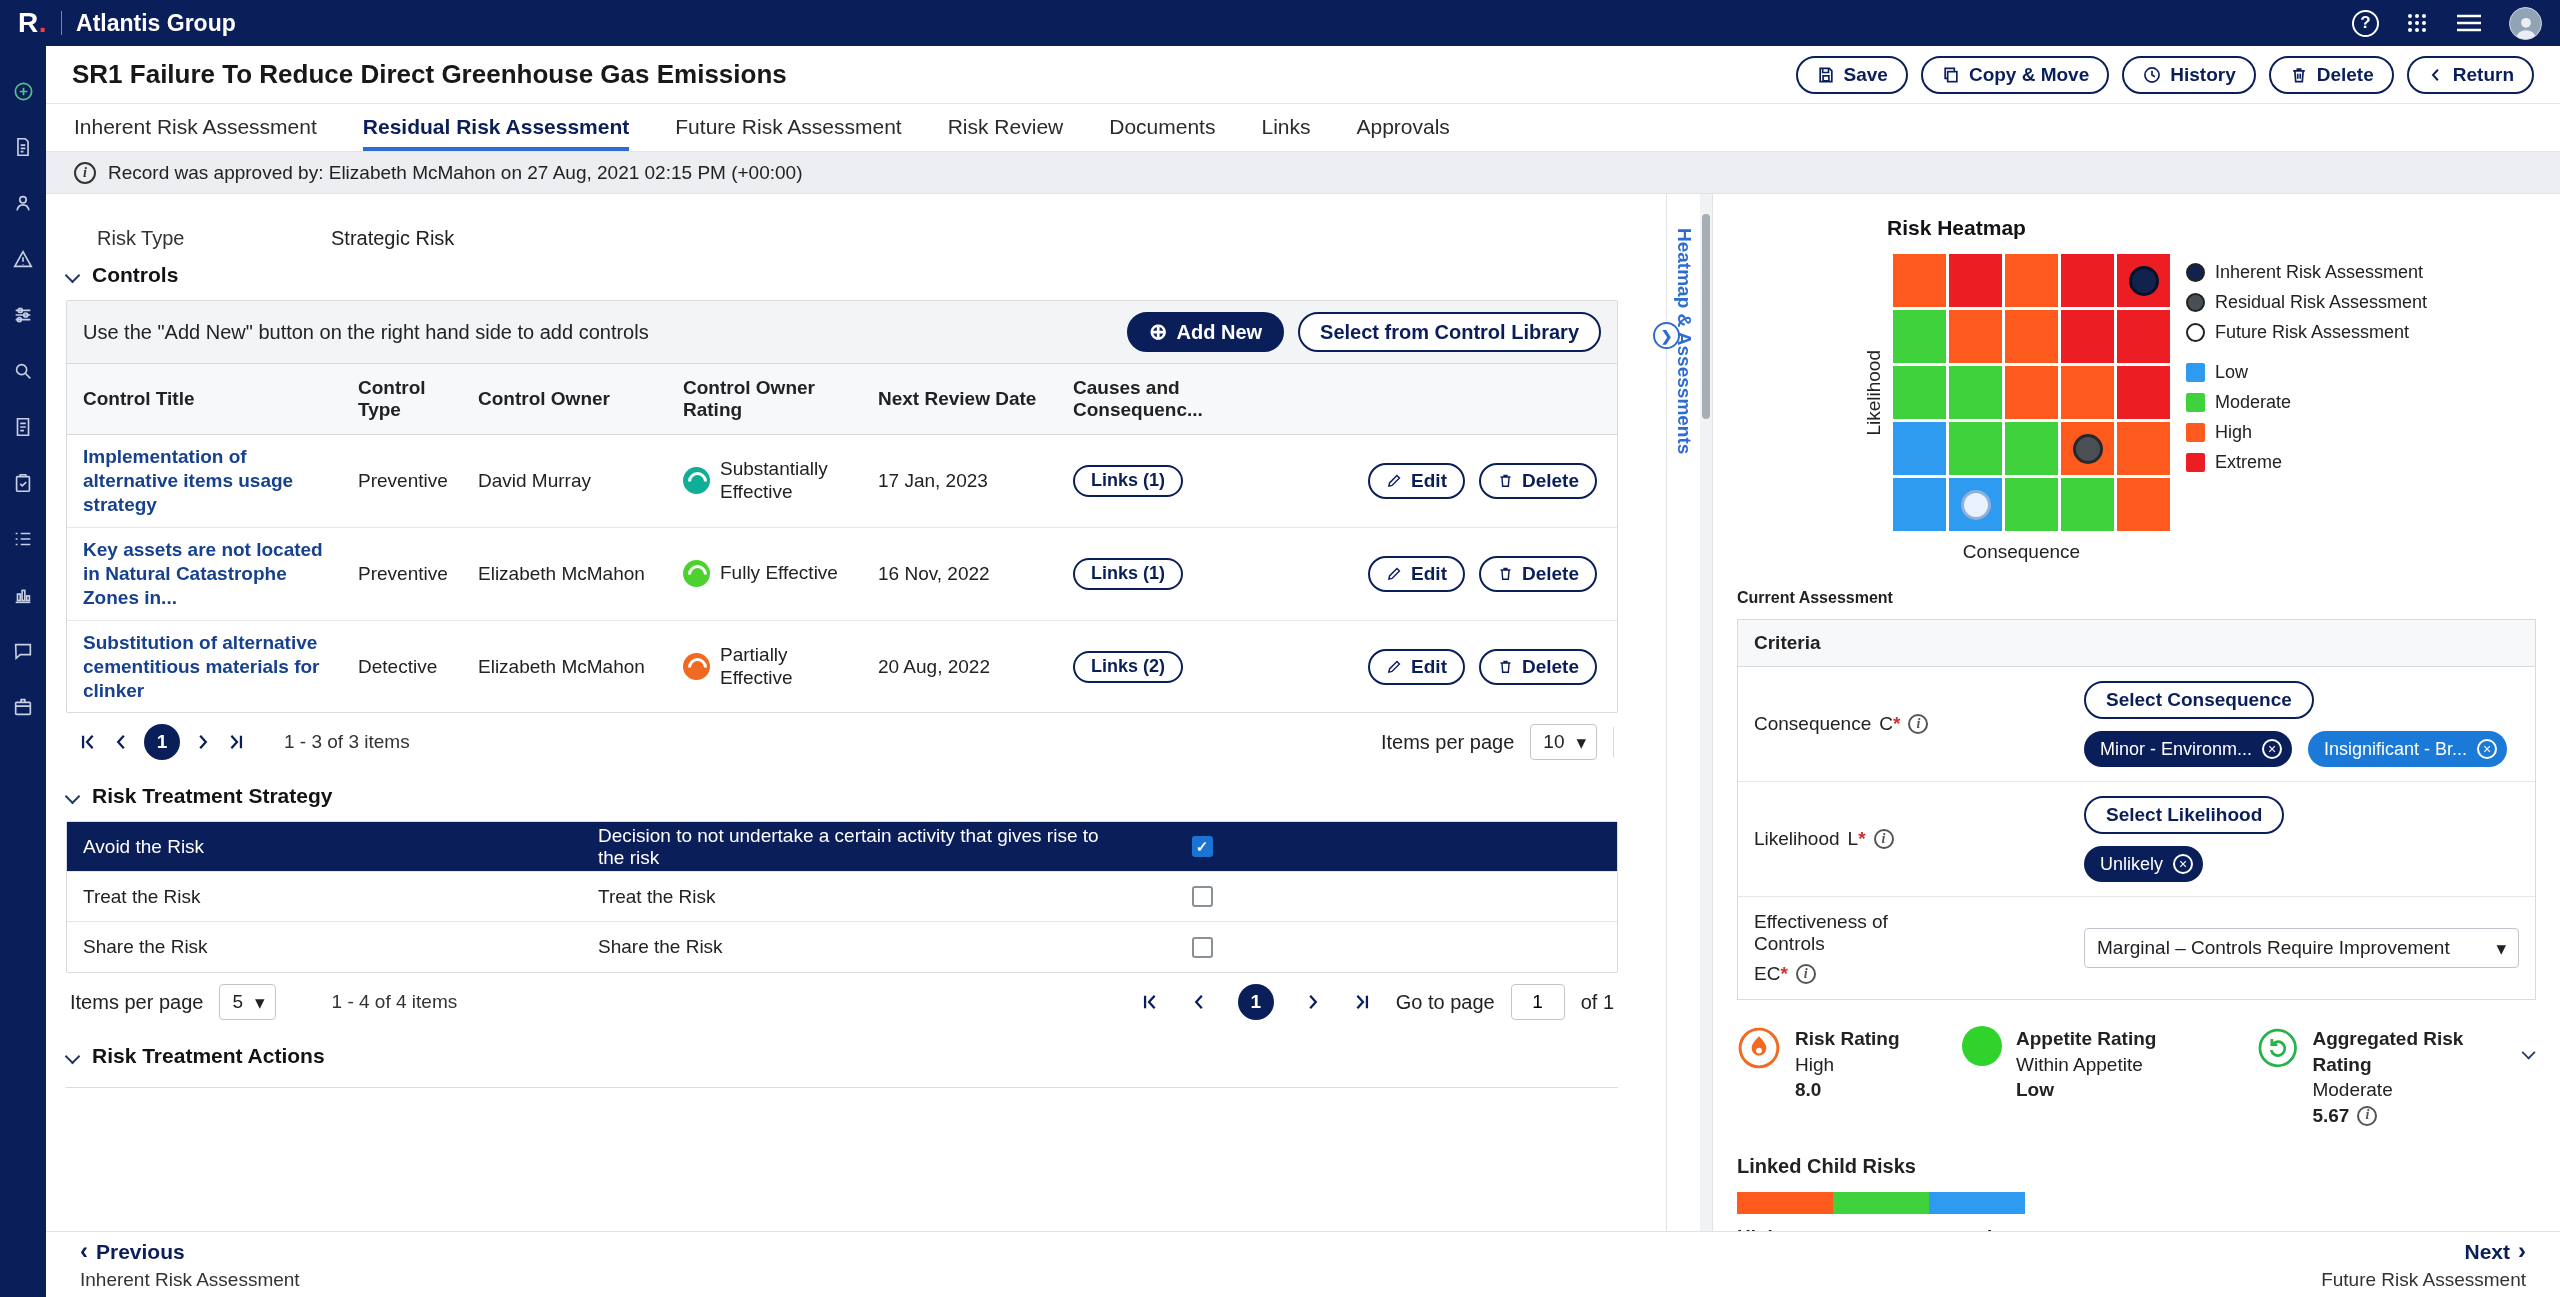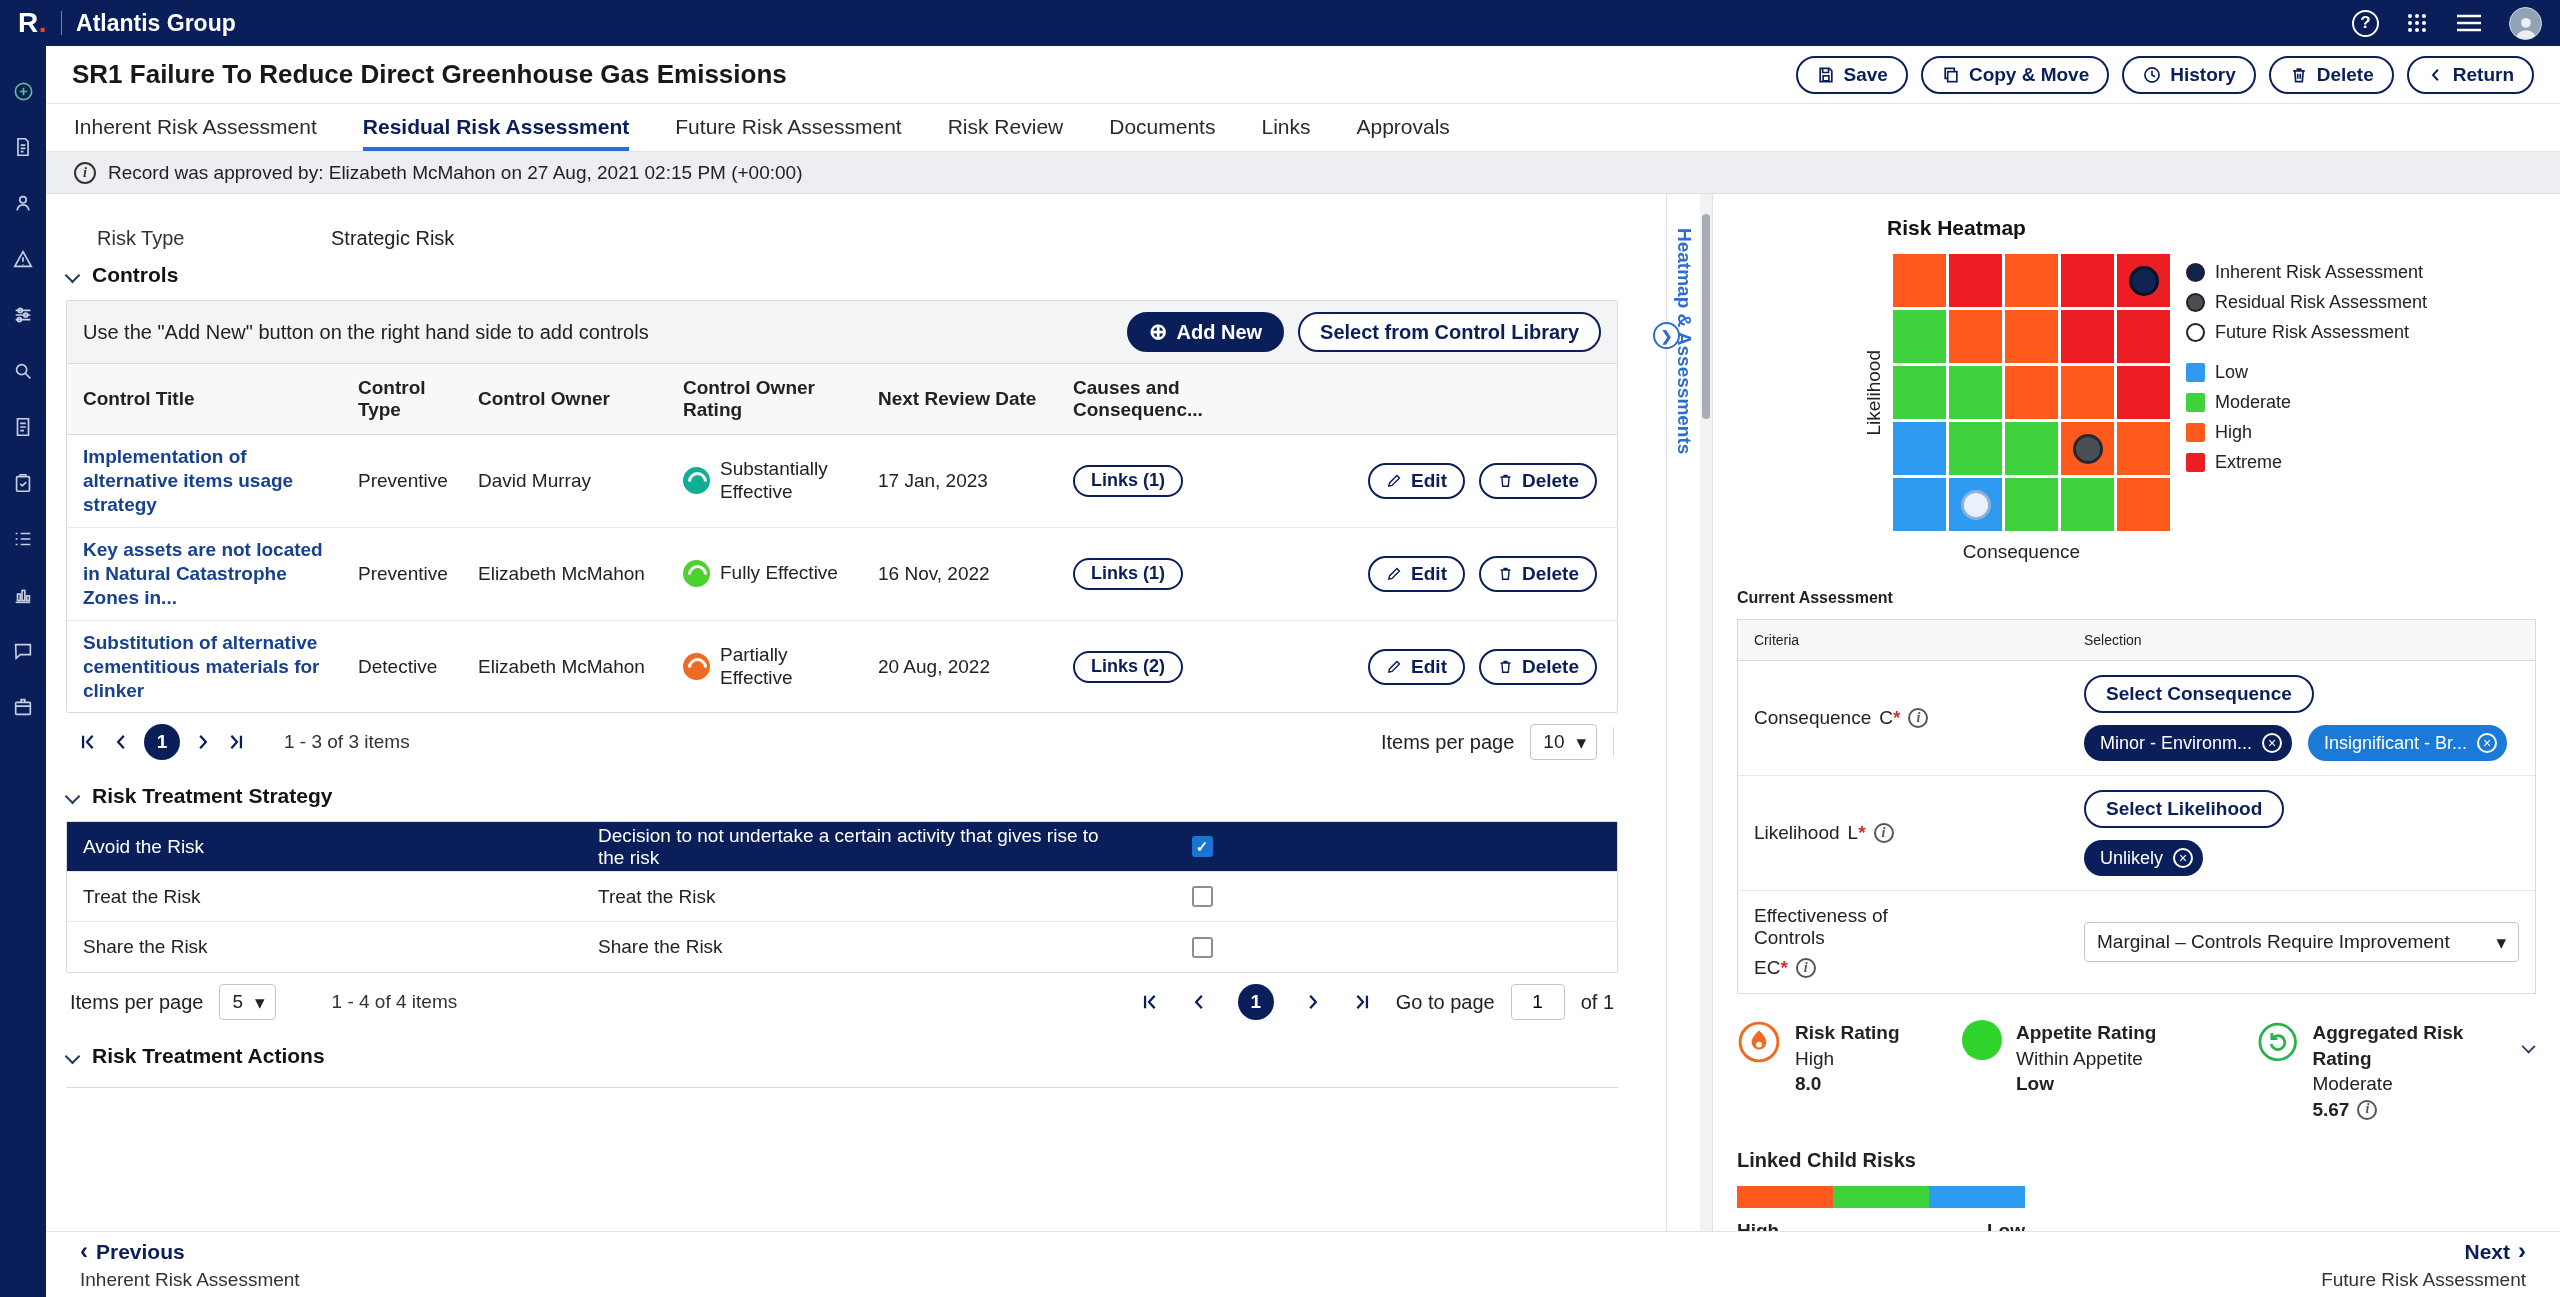--- a/index.html
+++ b/index.html
@@ -128,21 +128,21 @@
   .lg-circle{width:19px;height:19px;border-radius:50%;flex:none;border:2px solid #222;}
   .lg-circle.inherent{background:#10224E;}
   .lg-circle.residual{background:#4A4F55;}
   .lg-circle.future{background:#fff;}
   .lg-sq{width:19px;height:19px;border-radius:2px;flex:none;}
   .lg-gap{height:10px;}
 
   .assess-title{font-weight:700;font-size:16px;margin-top:26px;}
   .assess-table{border:1px solid var(--border);margin-top:12px;}
   .as-head,.as-row{display:grid;grid-template-columns:330px 1fr;}
-  .as-head{background:#F7F8FA;font-weight:400;font-size:14px;border-bottom:1px solid var(--border);}
+  .as-head{background:#F7F8FA;font-weight:700;font-size:19px;border-bottom:1px solid var(--border);gap:44px;}
   .as-head>div{padding:12px 16px;}
   .as-row{border-bottom:1px solid var(--border-lt);align-items:center;}
   .as-row:last-child{border-bottom:none;}
   .as-row>div{padding:14px 16px;}
   .crit{font-size:19px;display:flex;align-items:center;gap:8px;flex-wrap:wrap;max-width:240px;}
   .req{color:#D32F2F;font-weight:700;}
   .sel-col{display:flex;flex-direction:column;gap:12px;align-items:flex-start;}
   .chip-row{display:flex;gap:16px;}
   .chip{height:36px;border-radius:18px;color:#fff;font-size:18px;display:flex;align-items:center;gap:10px;padding:0 10px 0 16px;cursor:pointer;}
   .chip-x{width:20px;height:20px;border:2px solid #fff;border-radius:50%;display:flex;align-items:center;justify-content:center;font-size:14px;line-height:1;}
@@ -648,21 +648,20 @@
                 <span>Extreme</span>
               </div>
           </div>
         </div>
         <div class="hm-xlab">Consequence</div>
 
         <div class="assess-title">Current Assessment</div>
         <div class="assess-table">
           <div class="as-head">
             <div>Criteria</div>
-            <div>Selection</div>
           </div>
 
           <div class="as-row">
             <div class="crit">
               <span>Consequence</span>
               <span><span>C</span><span class="req">*</span></span>
               <span class="info-ic" style="width:20px;height:20px;border-color:#555;color:#555;">i</span>
             </div>
             <div class="sel-col">
               <button class="btn-ghost" style="height:38px;font-size:19px;">Select Consequence</button>

